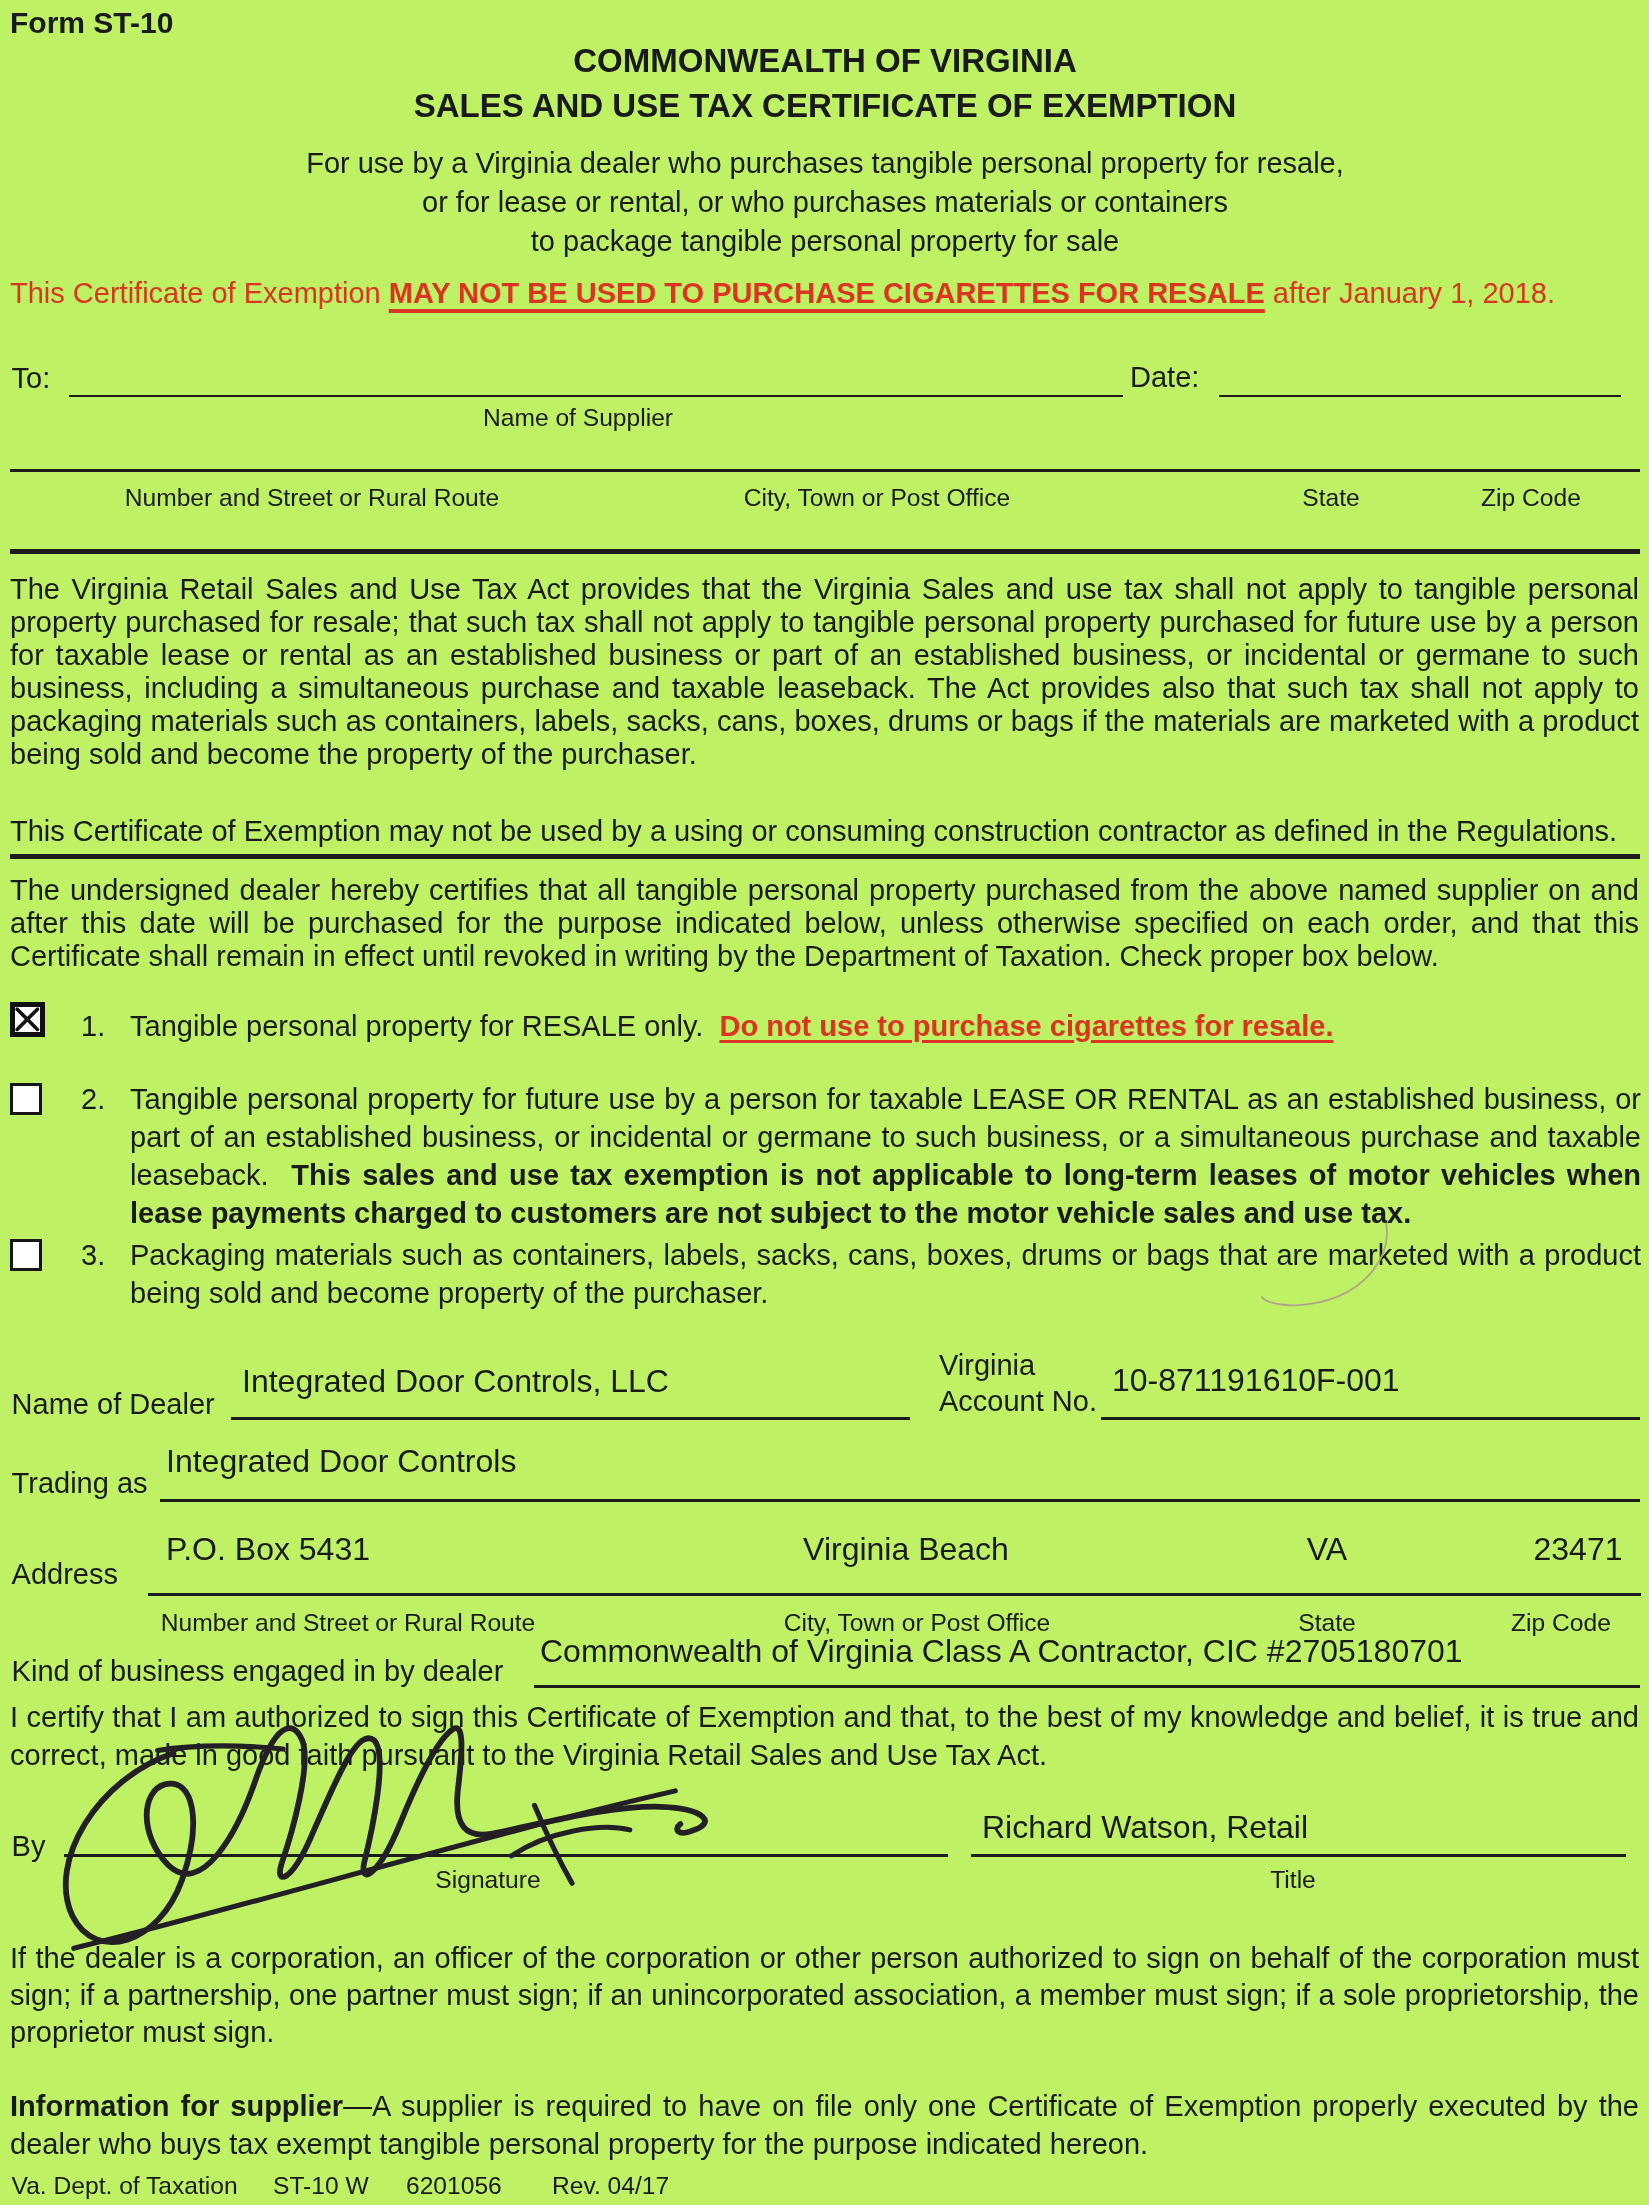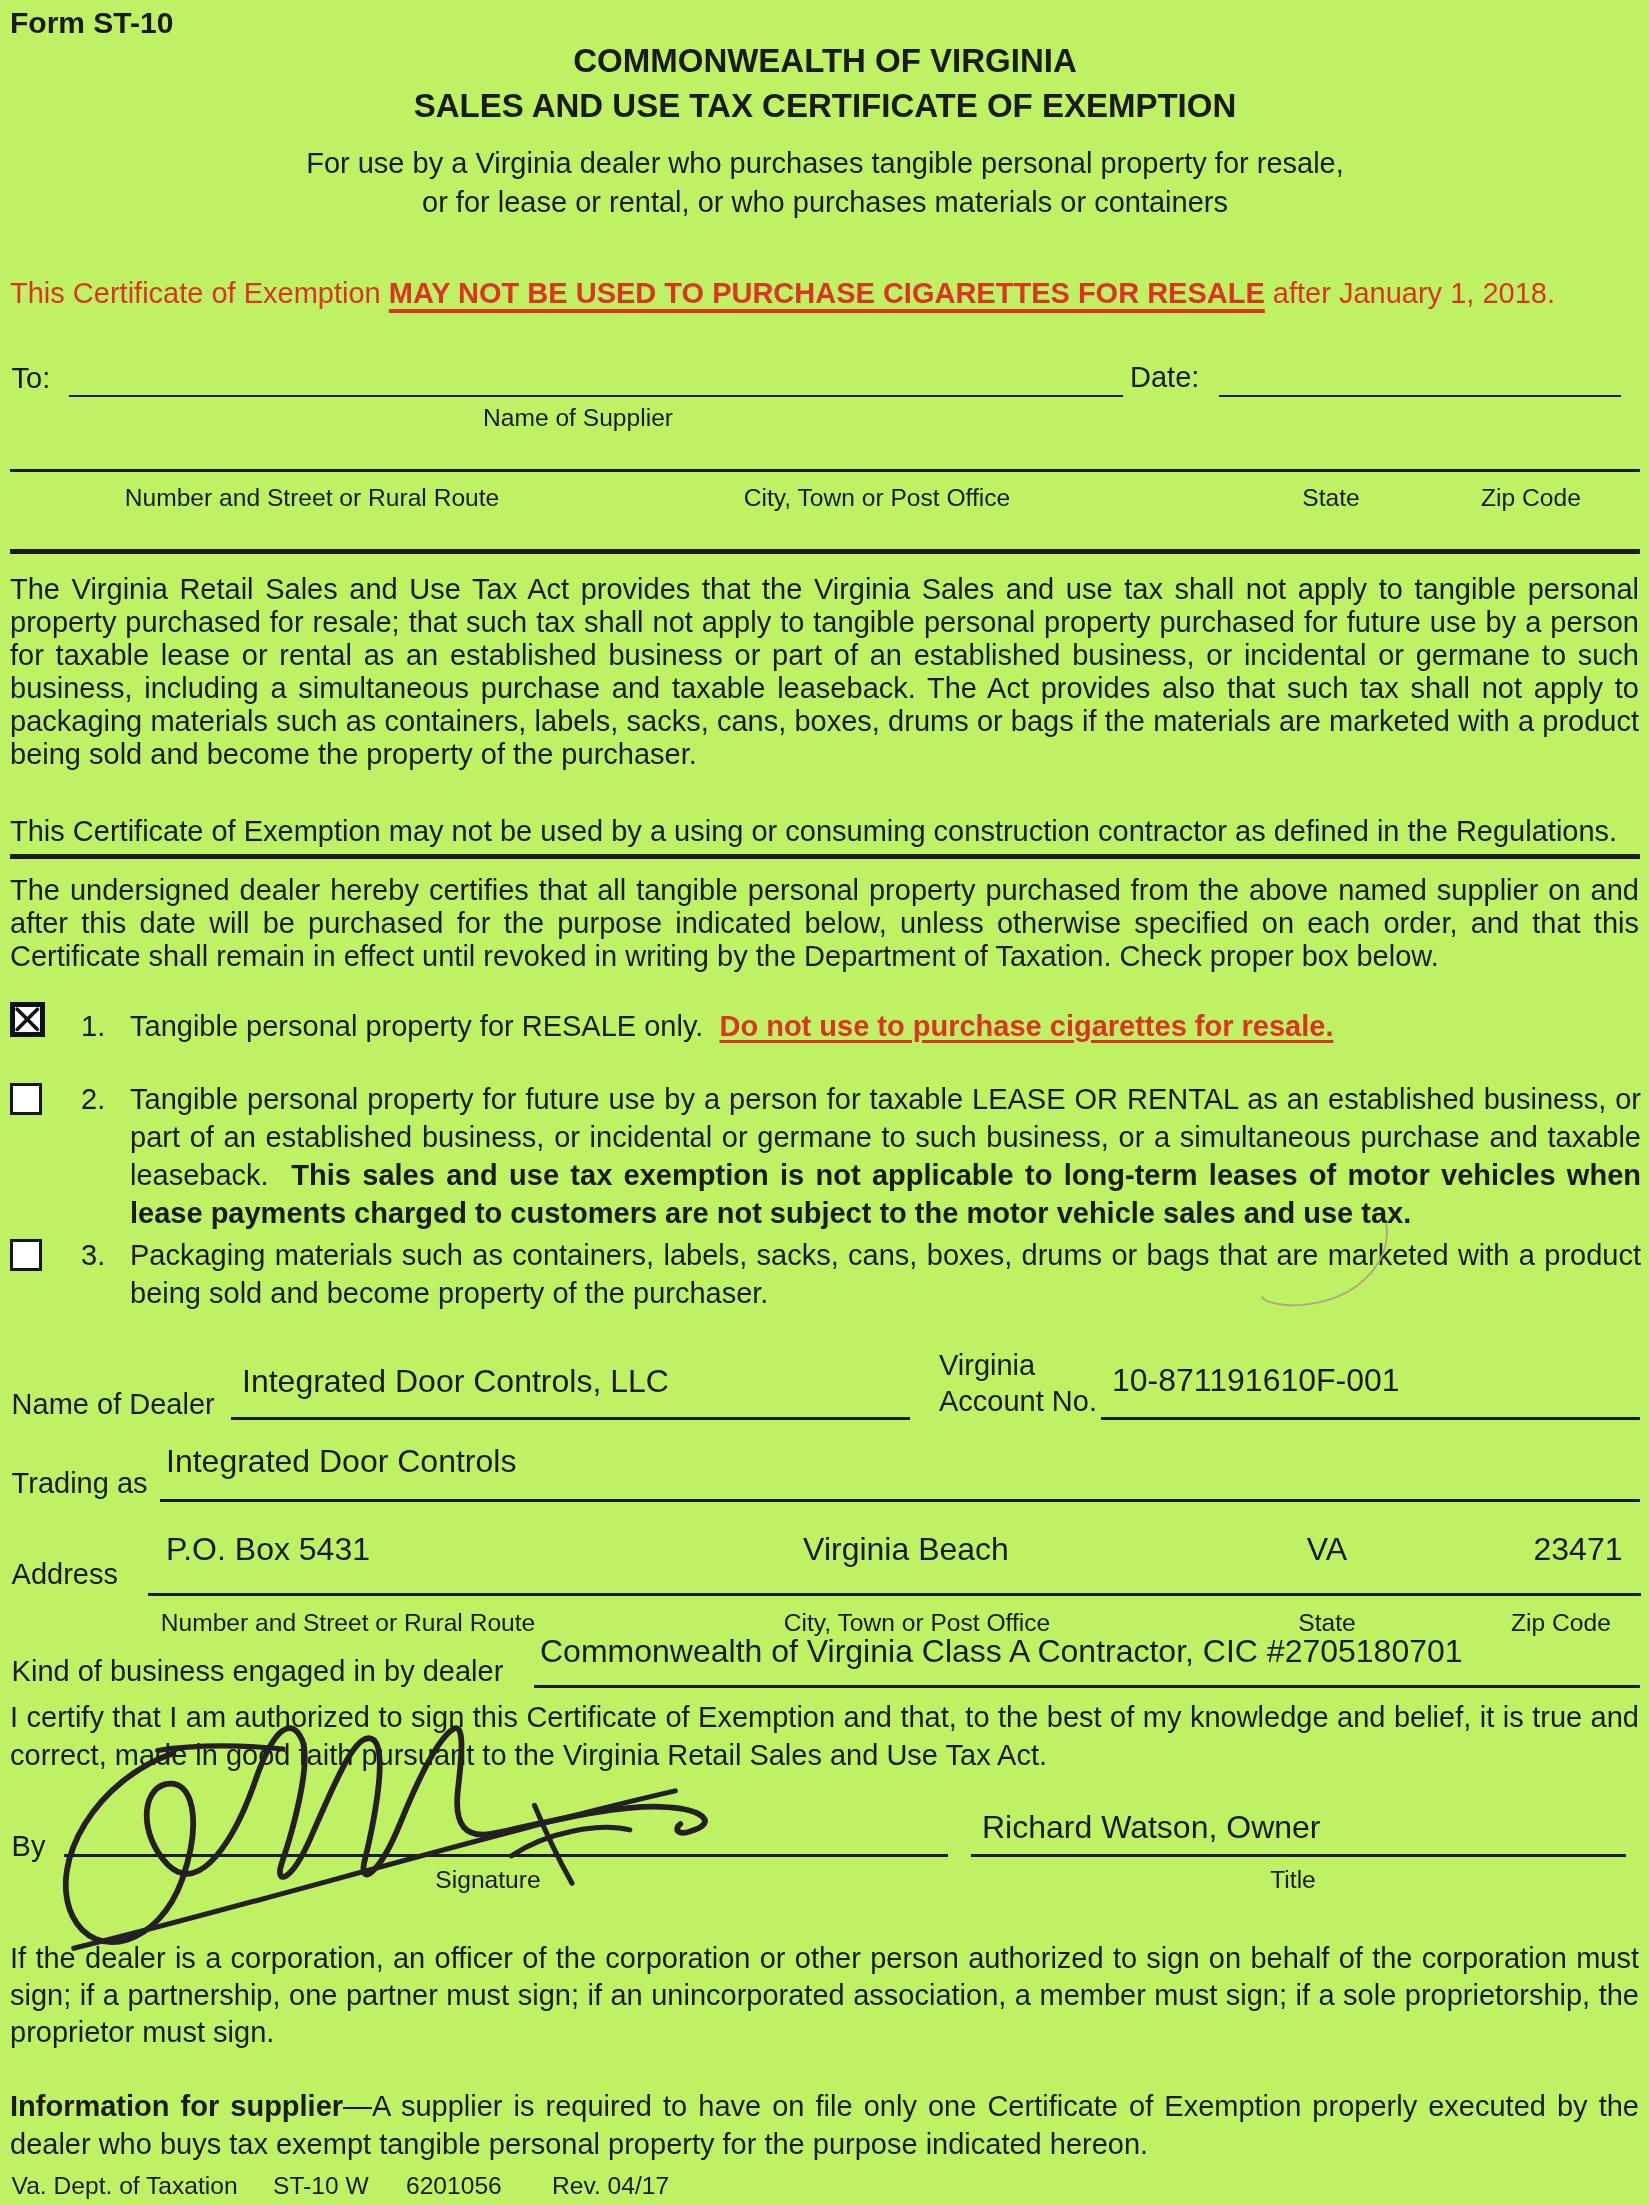--- a/index.html
+++ b/index.html
@@ -53,20 +53,21 @@
 
 <div id="page">
 
   <div class="abs b t42" style="left:10px;top:5.8px;">Form ST-10</div>
   <div class="abs b t46 center" style="left:0;top:42px;width:1650px;">COMMONWEALTH OF VIRGINIA</div>
   <div class="abs b t46 center" style="left:0;top:87px;width:1650px;">SALES AND USE TAX CERTIFICATE OF EXEMPTION</div>
 
   <div class="abs t40 center" style="left:0;top:144px;width:1650px;line-height:39px;">
     <span>For use by a Virginia dealer who purchases tangible personal property for resale,</span><br>
     <span>or for lease or rental, or who purchases materials or containers</span><br>
+    <span>to package tangible personal property for sale</span>
   </div>
 
   <div class="abs t40" style="left:10px;top:277px;width:1630px;white-space:nowrap;">
     <span class="red">This Certificate of Exemption </span><span class="red-em">MAY NOT BE USED TO PURCHASE CIGARETTES FOR RESALE</span><span class="red"> after January 1, 2018.</span>
   </div>
 
   <div class="abs t40" style="left:11.6px;top:362px;">To:</div>
   <div class="fieldline" style="left:69px;top:395px;width:1054px;"></div>
   <div class="abs t40" style="left:1130px;top:361px;">Date:</div>
   <div class="fieldline" style="left:1219px;top:395px;width:402px;"></div>
@@ -145,21 +146,21 @@
 
   <div class="abs t40" style="left:11.6px;top:1655px;">Kind of business engaged in by dealer</div>
   <div class="abs t44" style="left:540px;top:1633px;">Commonwealth of Virginia Class A Contractor, CIC #2705180701</div>
   <div class="fieldline5" style="left:534px;top:1685px;width:1106px;"></div>
 
   <div class="abs t40 just" style="left:10px;top:1698px;width:1629px;line-height:38px;">I certify that I am authorized to sign this Certificate of Exemption and that, to the best of my knowledge and belief, it is true and correct, made in good faith pursuant to the Virginia Retail Sales and Use Tax Act.</div>
 
   <div class="abs t40" style="left:11.6px;top:1830px;">By</div>
   <div class="fieldline5" style="left:64px;top:1854px;width:884px;"></div>
   <div class="abs t34 centerlabel" style="left:488px;top:1866px;">Signature</div>
-  <div class="abs t44" style="left:982px;top:1809px;">Richard Watson, Owner</div>
+  <div class="abs t44" style="left:982px;top:1809px;">Richard Watson, Retail</div>
   <div class="fieldline5" style="left:971px;top:1854px;width:655px;"></div>
   <div class="abs t34 centerlabel" style="left:1293px;top:1866px;">Title</div>
 
   <svg class="abs" style="left:29px;top:1645px;" width="751" height="325" viewBox="0 0 1040 450">
     <g stroke="#241f24" fill="none" stroke-linecap="round" stroke-linejoin="round">
       <path stroke-width="8" d="M 200 150
         C 95 185, 25 300, 60 375
         C 92 440, 180 415, 212 325
         C 240 245, 228 183, 188 193
         C 156 202, 152 262, 192 304

